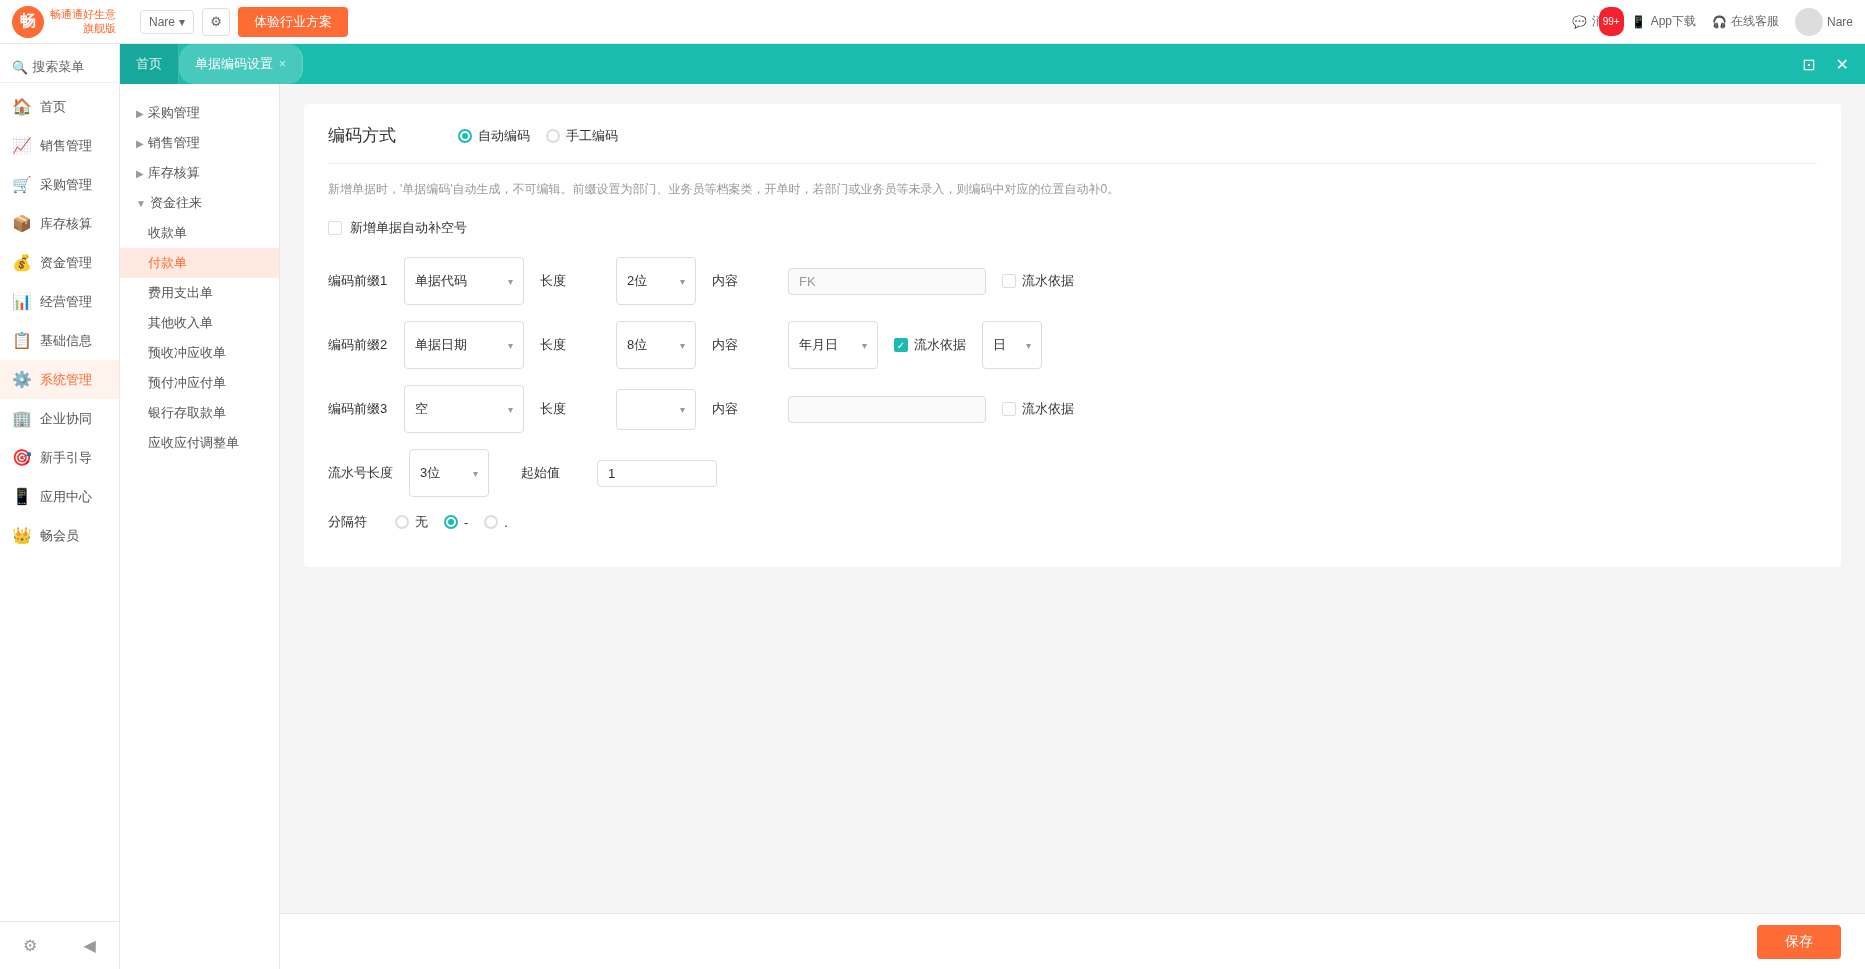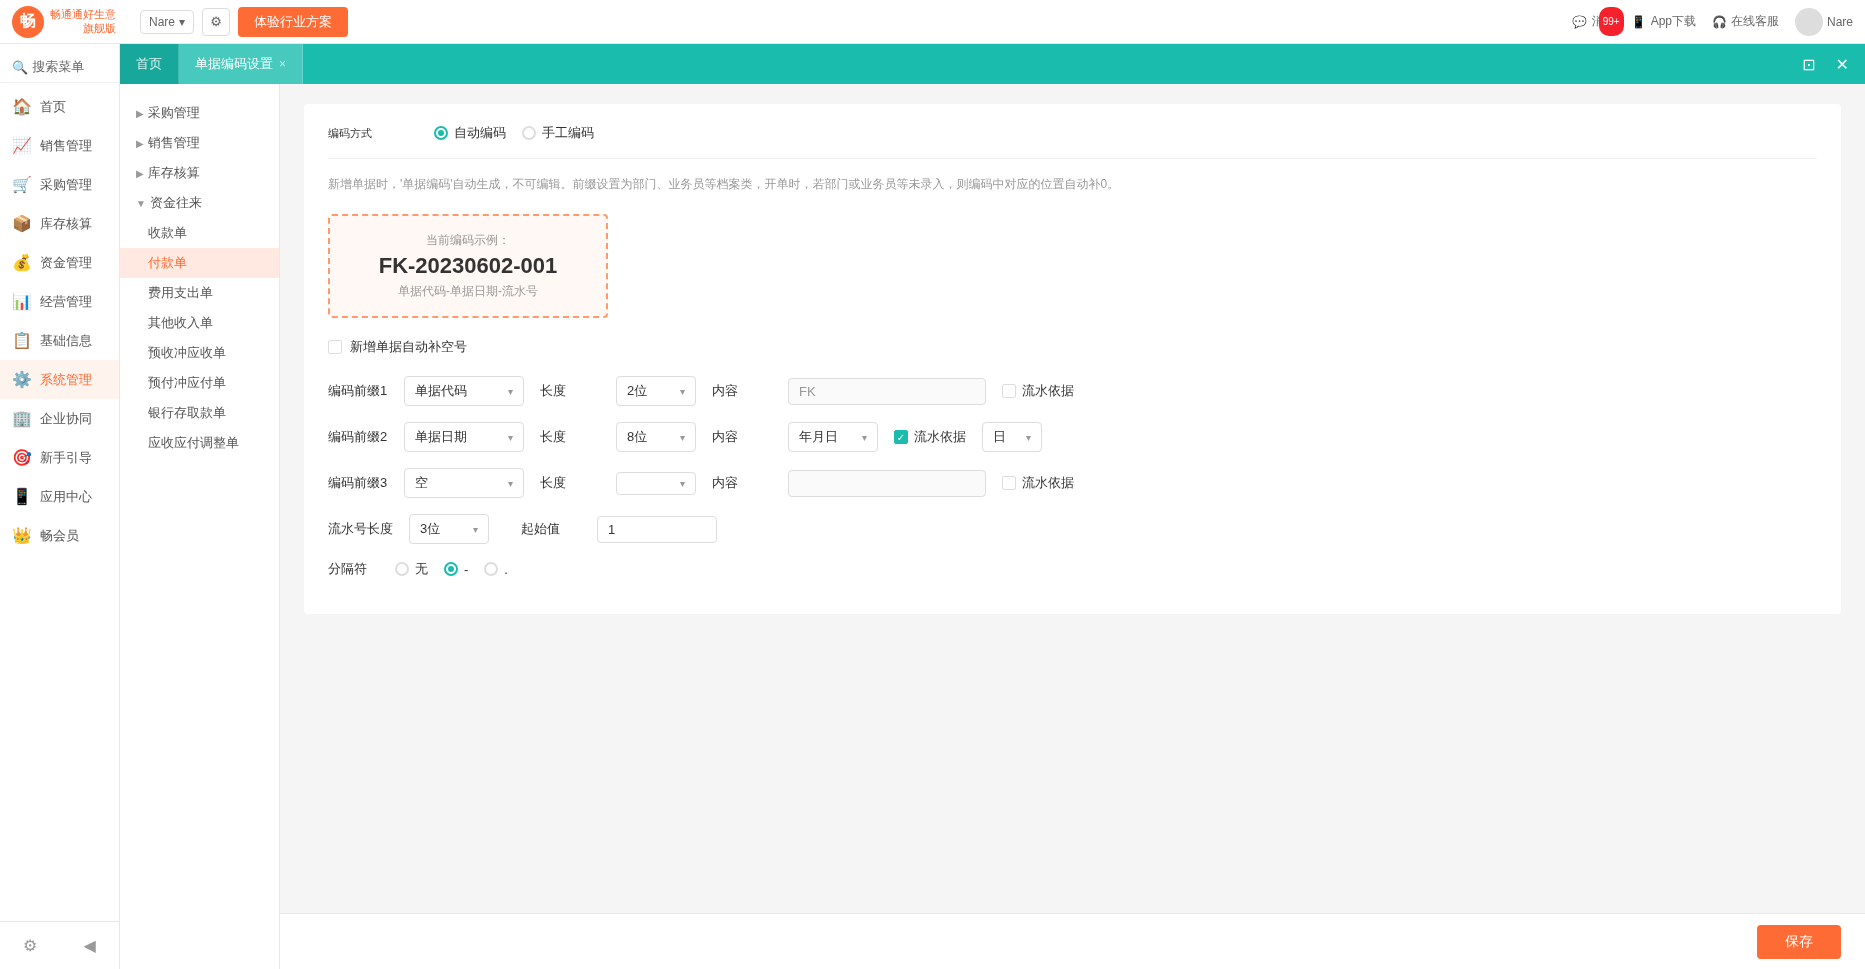--- a/index.html
+++ b/index.html
@@ -102,21 +102,21 @@
       display: flex;
       align-items: center;
       height: 40px;
       padding: 0 0 0 0;
     }
     .tab-item {
       display: flex; align-items: center; gap: 6px;
       padding: 0 16px; height: 40px; cursor: pointer; color: rgba(255,255,255,0.85);
       font-size: 13px; border-right: 1px solid rgba(255,255,255,0.2);
     }
-    .tab-item.active { background: rgba(255,255,255,0.2); color: white; }
+    .tab-item.active { background: rgba(255,255,255,0.2); color: white; border-radius: 15px; }
     .tab-item:first-child { background: rgba(0,0,0,0.1); }
     .tab-close { color: rgba(255,255,255,0.7); font-size: 12px; cursor: pointer; }
     .tab-bar-right { margin-left: auto; display: flex; align-items: center; gap: 4px; padding-right: 8px; }
     .tab-bar-btn { color: white; padding: 4px 8px; cursor: pointer; font-size: 16px; }
 
     
     .left-nav {
       width: 160px;
       background: #fff;
       border-right: 1px solid #e8e8e8;
@@ -151,21 +151,21 @@
     
     .encoding-card {
       background: #fff;
       border-radius: 4px;
       padding: 20px 24px;
     }
     .encoding-method-row {
       display: flex; align-items: center; gap: 24px;
       margin-bottom: 16px; padding-bottom: 16px; border-bottom: 1px solid #f0f0f0;
     }
-    .encoding-label { font-size: 11px; color: #333; }
+    .encoding-label { font-size: 17px; color: #333; }
     .radio-group { display: flex; align-items: center; gap: 16px; padding-left: 38px; }
     .radio-item { display: flex; align-items: center; gap: 6px; cursor: pointer; font-size: 13px; color: #333; }
     .radio-dot {
       width: 14px; height: 14px; border-radius: 50%; border: 2px solid #ddd;
       display: flex; align-items: center; justify-content: center;
     }
     .radio-dot.checked { border-color: #1abcad; }
     .radio-dot.checked::after { content: ''; width: 6px; height: 6px; border-radius: 50%; background: #1abcad; }
 
     .tip-text {
@@ -190,21 +190,21 @@
     }
     .checkbox-box.checked { background: #1abcad; border-color: #1abcad; color: white; font-size: 10px; }
 
     
     .form-row {
       display: flex; align-items: center; gap: 16px; margin-bottom: 16px;
     }
     .form-label { font-size: 13px; color: #333; min-width: 60px; }
     .form-select {
       display: flex; align-items: center; gap: 4px;
-      border: 1px solid #ddd; border-radius: 4px; padding: 5px 10px;
+      border: 1px solid #ddd; border-radius: 4px; padding: 14px 10px;
       background: #fff; cursor: pointer; min-width: 100px; font-size: 13px; color: #333;
       justify-content: space-between;
     }
     .form-select .arrow { color: #999; font-size: 10px; }
     .form-field { font-size: 13px; color: #333; min-width: 60px; }
     .form-input {
       border: 1px solid #ddd; border-radius: 4px; padding: 5px 10px;
       font-size: 13px; min-width: 120px; color: #333; background: #fff;
     }
     .form-input:disabled { background: #fafafa; color: #999; }
@@ -427,25 +427,20 @@
                   <div class="radio-dot"></div>
                   <span>手工编码</span>
                 </label>
               </div>
             </div>
 
             
             <div class="tip-text">新增单据时，'单据编码'自动生成，不可编辑。前缀设置为部门、业务员等档案类，开单时，若部门或业务员等未录入，则编码中对应的位置自动补0。</div>
 
             
-            <div class="preview-box">
-              <div class="preview-label">当前编码示例：</div>
-              <div class="preview-code">FK-20230602-001</div>
-              <div class="preview-sub">单据代码-单据日期-流水号</div>
-            </div>
 
             
             <div class="checkbox-row">
               <div class="checkbox-box"></div>
               <span>新增单据自动补空号</span>
             </div>
 
             
             <div class="form-row">
               <span class="form-label">编码前缀1</span>

